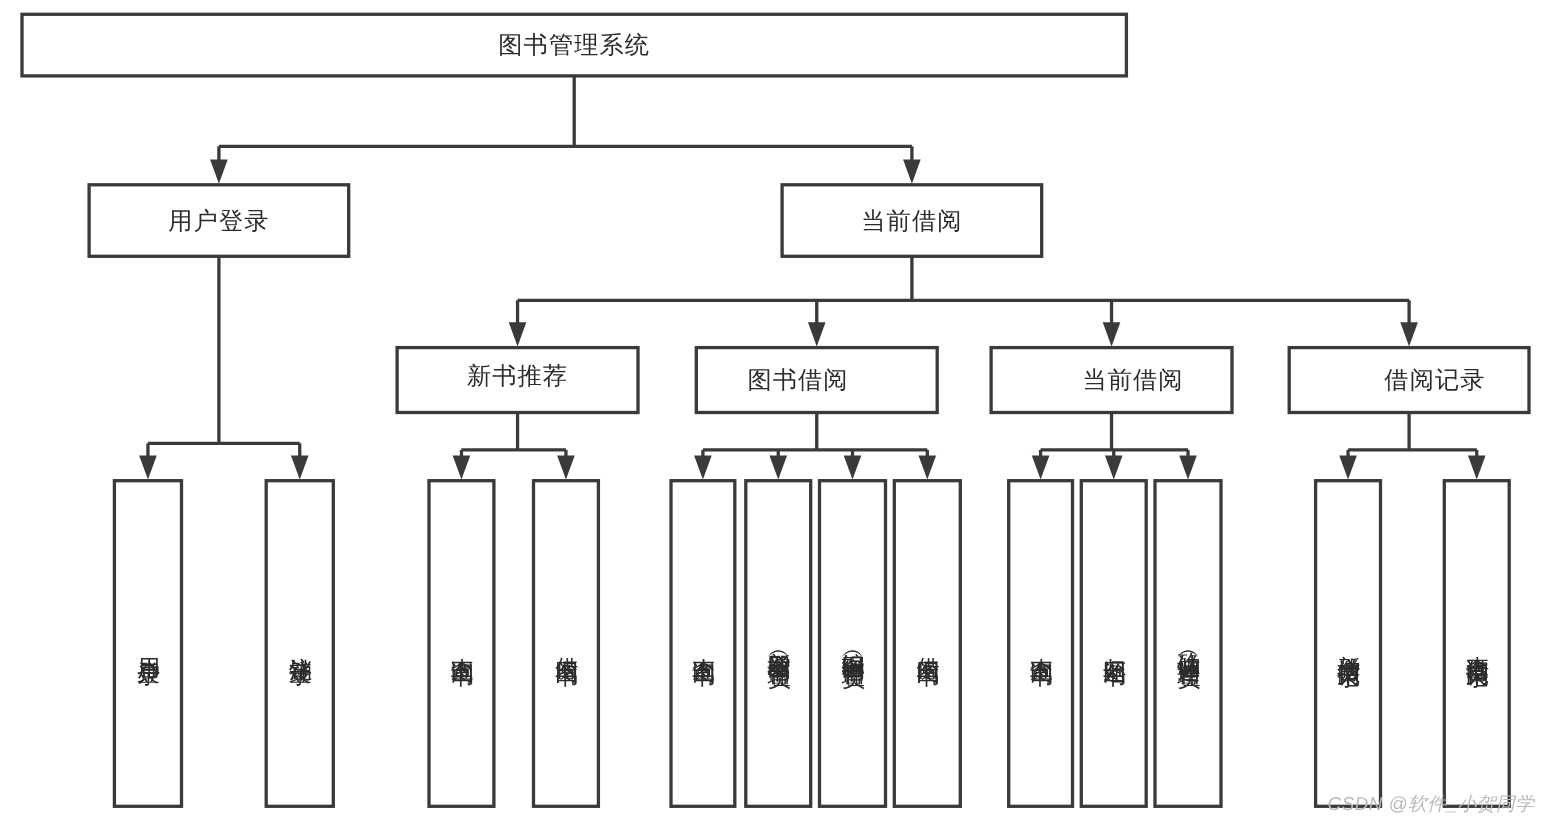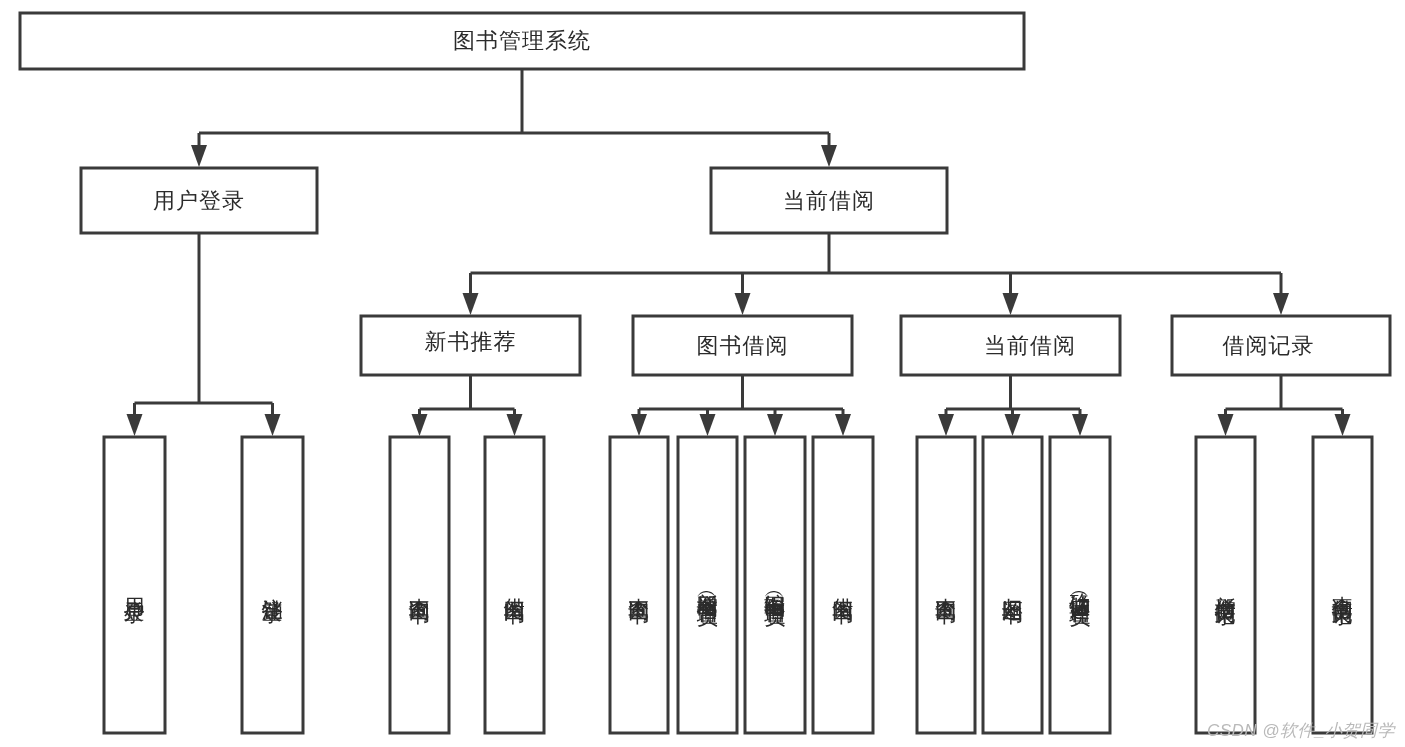--- a/index.html
+++ b/index.html
@@ -158,23 +158,23 @@
         <path d="M 1342.5 409 L 1342.5 415" class="connector"></path>
         <path d="M 1334.5 414 L 1350.5 414 L 1342.5 436 Z" class="arrow-head"></path>
       </g>
   </svg>
 
   <div id="labels-layer">
       <div class="node-label-h" style="left: 20px; top: 13px; width: 1004px; height: 56px;">图书管理系统</div>
       <div class="node-label-h" style="left: 81px; top: 168px; width: 236px; height: 65px;">用户登录</div>
       <div class="node-label-h" style="left: 711px; top: 168px; width: 236px; height: 65px;">当前借阅</div>
       <div class="node-label-h" style="left: 361px; top: 316px; width: 219px; height: 51px;">新书推荐</div>
-      <div class="node-label-h" style="left: 633px; top: 316px; width: 219px; height: 59px;">图书借阅</div>
+      <div class="node-label-h" style="left: 616px; top: 316px; width: 219px; height: 59px;">图书借阅</div>
       <div class="node-label-h" style="left: 901px; top: 316px; width: 258px; height: 59px;">当前借阅</div>
-      <div class="node-label-h" style="left: 1172px; top: 316px; width: 193px; height: 59px;">借阅记录</div>
+      <div class="node-label-h" style="left: 1172px; top: 316px; width: 193px; height: 59px; padding-left: 36px;">借阅记录</div>
       <div class="node-label-v" style="left: 104px; top: 437px; width: 61px; height: 296px;">用户登录</div>
       <div class="node-label-v" style="left: 242px; top: 437px; width: 61px; height: 296px;">注销登录</div>
       <div class="node-label-v" style="left: 390px; top: 437px; width: 59px; height: 296px;">查询图书</div>
       <div class="node-label-v" style="left: 485px; top: 437px; width: 59px; height: 296px;">借阅图书</div>
       <div class="node-label-v" style="left: 610px; top: 437px; width: 58px; height: 296px;">查询图书</div>
       <div class="node-label-v" style="left: 678px; top: 437px; width: 59px; height: 296px;">新增图书（管理员）</div>
       <div class="node-label-v" style="left: 745px; top: 437px; width: 60px; height: 296px;">编辑图书（管理员）</div>
       <div class="node-label-v" style="left: 813px; top: 437px; width: 60px; height: 296px;">借阅图书</div>
       <div class="node-label-v" style="left: 917px; top: 437px; width: 58px; height: 296px;">查询图书</div>
       <div class="node-label-v" style="left: 983px; top: 437px; width: 59px; height: 296px;">归还图书</div>

